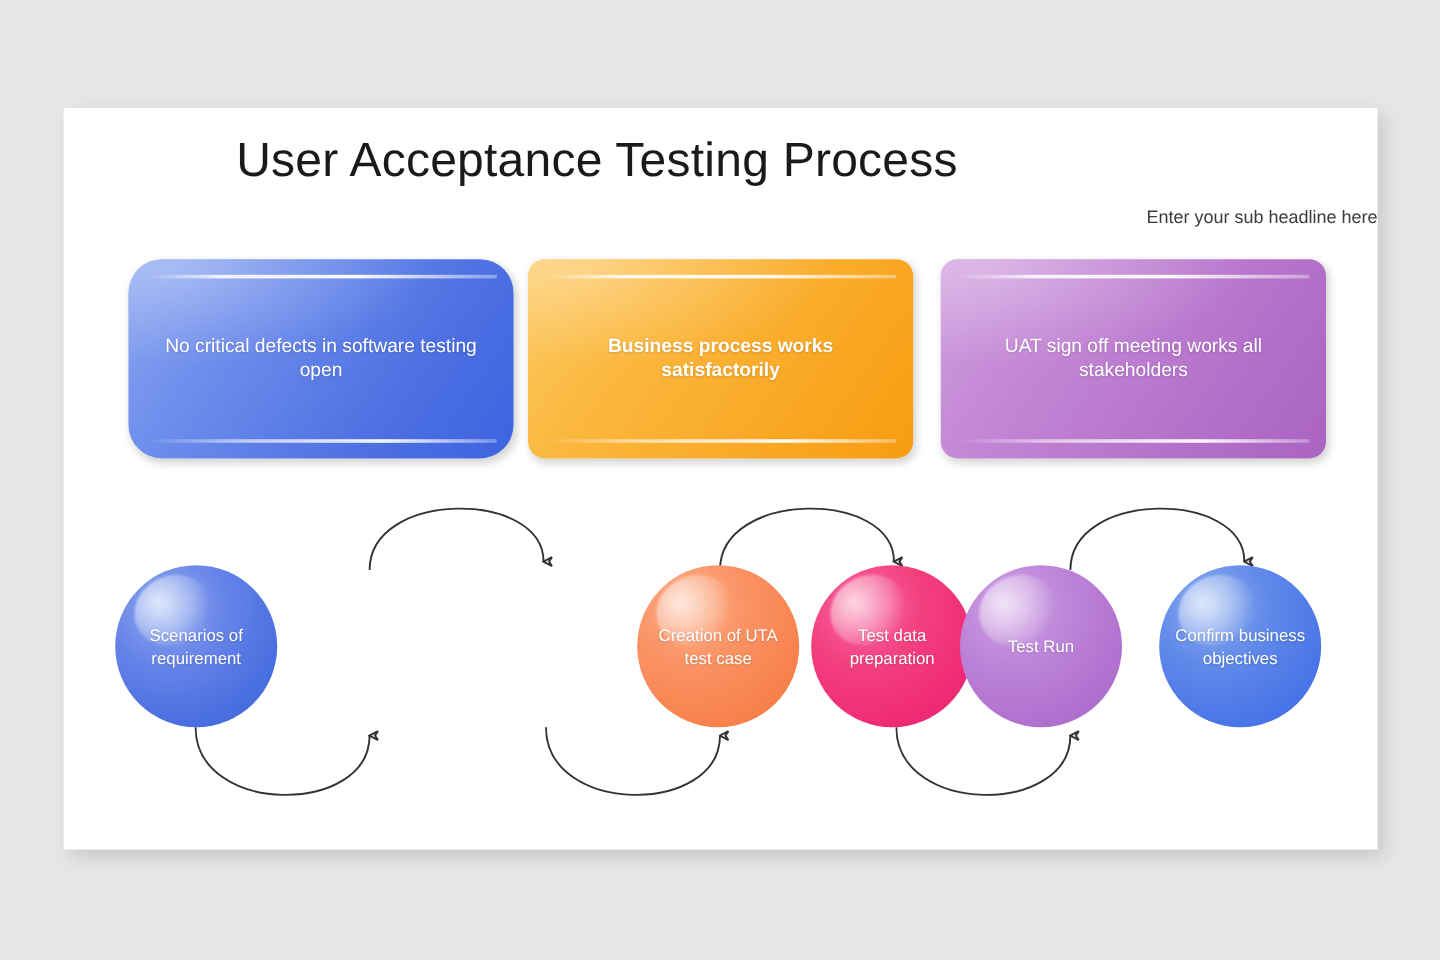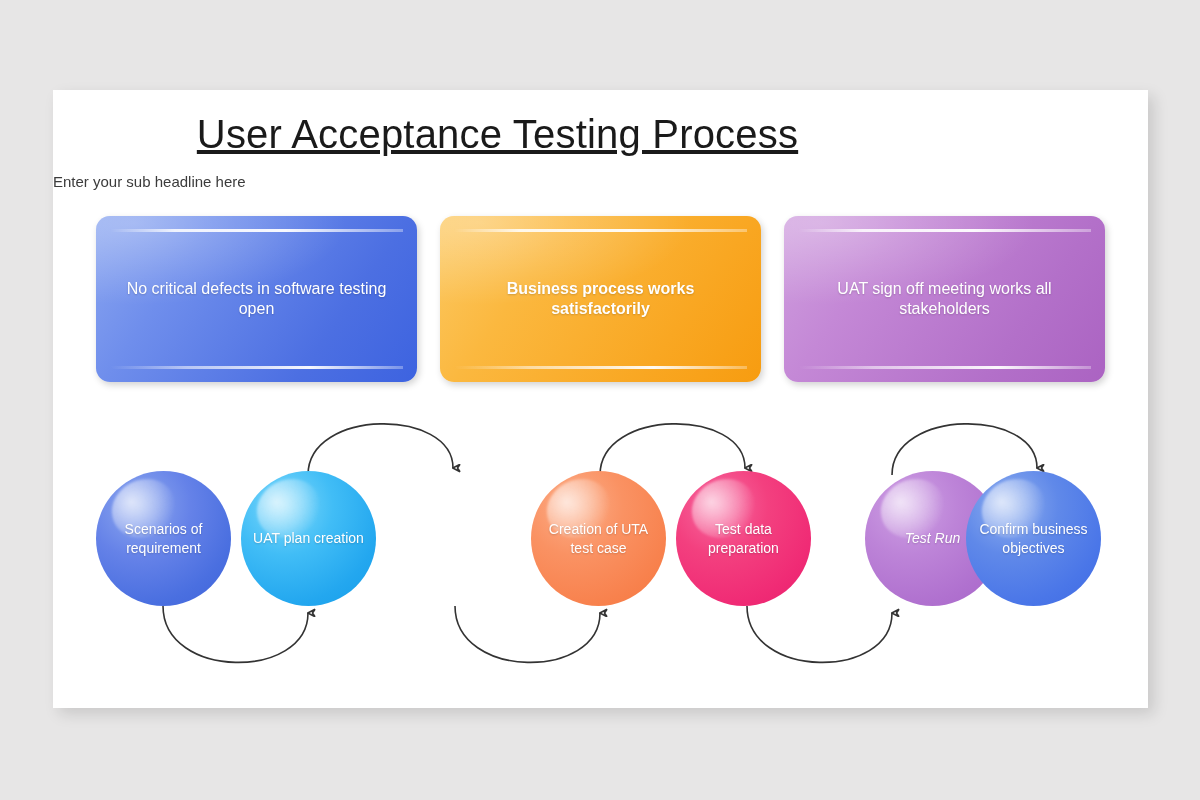--- a/index.html
+++ b/index.html
@@ -19,25 +19,24 @@
     background:#ffffff;
     box-shadow: 6px 6px 14px rgba(0,0,0,0.13);
   }
 
   
   #title {
     position:absolute; left:0; top:22px; width:889px;
     text-align:center;
     font-size:40px; font-weight:400; color:#1a1a1a;
     letter-spacing:.2px;
-    text-decoration:underline;
   }
   #subtitle {
     position:absolute; left:0; top:83px; width:1095px;
-    text-align:left;
+    text-align:right;
     font-size:15px; font-weight:400; color:#3b3b3b;
   }
 
   
   .box {
     position:absolute;
     top:126px;
     width:321px; height:166px;
     border-radius:14px;
     overflow:hidden;
@@ -69,21 +68,21 @@
       rgba(255,255,255,.55) 26%,
       rgba(255,255,255,.95) 68%,
       rgba(255,255,255,.3) 100%);
   }
   .box .sheen {
     position:absolute; left:0; top:0; width:100%; height:100%;
     background:radial-gradient(120% 90% at 12% 4%, rgba(255,255,255,.30) 0%, rgba(255,255,255,0) 55%);
     z-index:2;
   }
 
-  #box0 { left:43px;  background:linear-gradient(125deg,#8ba6f0 0%, #6f8eec 28%, #4c6fe2 72%, #3d63e0 100%); }
+  #box0 { left:54px;  background:linear-gradient(125deg,#8ba6f0 0%, #6f8eec 28%, #4c6fe2 72%, #3d63e0 100%);border-radius:28px; }
   #box1 { left:387px; background:linear-gradient(125deg,#fcc963 0%, #fbb83f 30%, #f9a722 72%, #f79c10 100%);font-weight:bold; }
   #box2 { left:731px; background:linear-gradient(125deg,#cf9ede 0%, #c488d6 28%, #b370c9 72%, #ab63c2 100%); }
 
   
   .circle {
     position:absolute;
     width:135px; height:135px;
     border-radius:50%;
     top:381px;
     overflow:hidden;
@@ -164,37 +163,33 @@
       <path d="M 110,516 C 110,590 255,590 255,523" marker-end="url(#arrowUp)"></path>
       <path d="M 402,516 C 402,590 547,590 547,523" marker-end="url(#arrowUp)"></path>
       <path d="M 694,516 C 694,590 839,590 839,523" marker-end="url(#arrowUp)"></path>
     </svg>
 
     <div class="circle" id="c0" style="left:43px;  background:radial-gradient(circle at 32% 26%, #8ea9ef 0%, #6582e8 38%, #4a6fe0 72%, #3f63da 100%);">
       <div class="hl"></div>
       <div class="clabel">Scenarios of requirement</div>
     </div>
 
-    <div class="circle" id="c1" style="left:188px; background:radial-gradient(circle at 32% 26%, #7fd9fb 0%, #41bdf6 36%, #23a7ef 72%, #159de9 100%);">
-      <div class="hl"></div>
-      <div class="clabel">UAT plan creation</div>
-    </div>
 
 
     <div class="circle" id="c4" style="left:623px; background:radial-gradient(circle at 32% 26%, #f76aa0 0%, #f3407f 36%, #f02b75 72%, #e81e6c 100%);">
       <div class="hl"></div>
       <div class="clabel">Test data preparation</div>
     </div>
 
     <div class="circle" id="c3" style="left:478px; background:radial-gradient(circle at 32% 26%, #fcae89 0%, #fa9263 36%, #f8824e 72%, #f5773f 100%);">
       <div class="hl"></div>
       <div class="clabel">Creation of UTA test case</div>
     </div>
 
-    <div class="circle" id="c5" style="left:812px; background:radial-gradient(circle at 32% 26%, #ceA0e4 0%, #bd84d8 36%, #b071cf 72%, #a765c8 100%);font-style:italic;">
+    <div class="circle" id="c5" style="left:747px; background:radial-gradient(circle at 32% 26%, #ceA0e4 0%, #bd84d8 36%, #b071cf 72%, #a765c8 100%);">
       <div class="hl"></div>
       <div class="clabel">Test Run</div>
     </div>
 
     <div class="circle" id="c6" style="left:913px; background:radial-gradient(circle at 32% 26%, #8fafef 0%, #6089e9 36%, #4a76e8 72%, #3f6ae2 100%);">
       <div class="hl"></div>
       <div class="clabel">Confirm business objectives</div>
     </div>
 
   </div>

